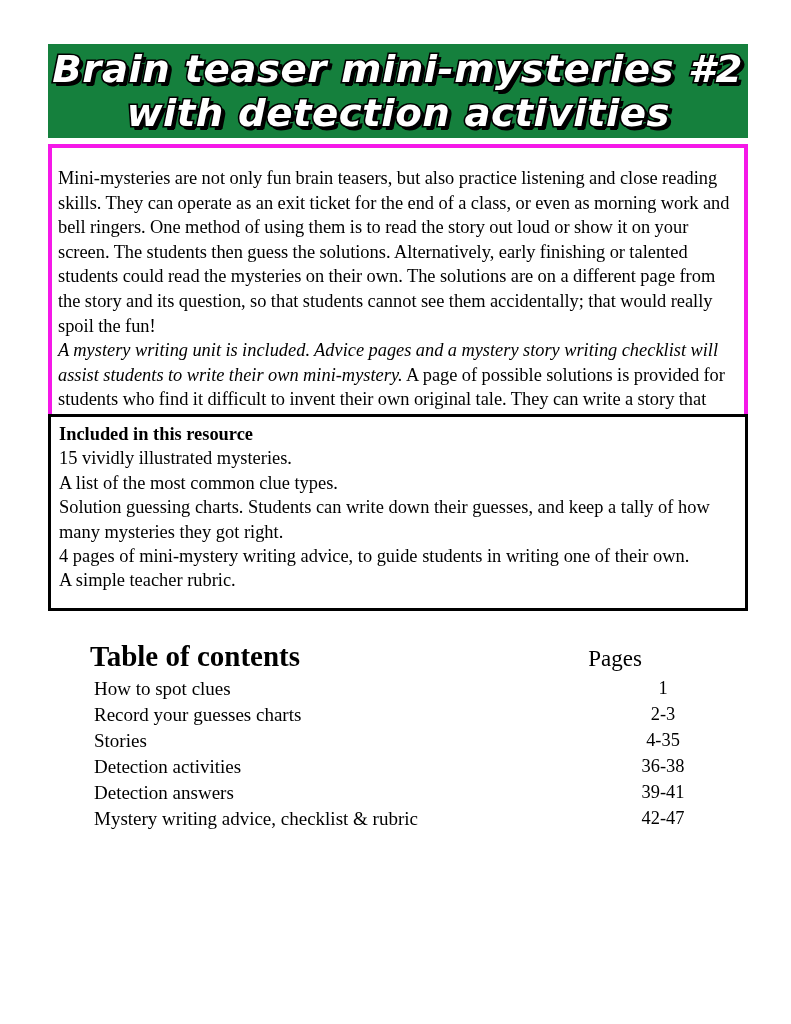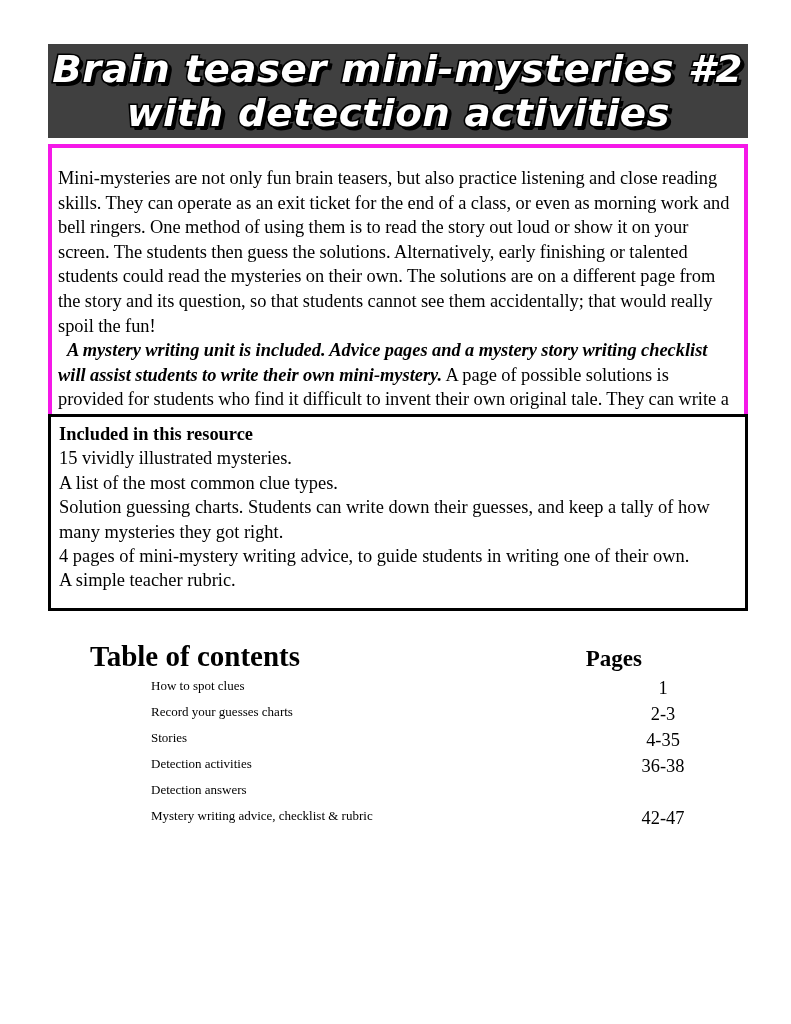--- a/index.html
+++ b/index.html
@@ -16,21 +16,21 @@
     overflow: hidden;
   }
 
   
   #title-banner {
     position: absolute;
     left: 48px;
     top: 44px;
     width: 700px;
     height: 94px;
-    background: #404040;
+    background: #15803d;
     display: flex;
     flex-direction: column;
     align-items: center;
     justify-content: center;
     overflow: hidden;
   }
   .title-line {
     font-family: "DejaVu Sans", sans-serif;
     font-weight: bold;
     font-style: italic;
@@ -64,23 +64,22 @@
   }
   .intro-para {
     font-family: "Liberation Serif", serif;
     font-size: 18.4px;
     line-height: 24.6px;
     margin: 0;
     text-align: left;
     word-spacing: -0.2px;
   }
   .emph {
-    font-weight: bold;
+    font-weight: normal;
     font-style: italic;
-    margin-left: 9px;
   }
 
   
   #included-box {
     position: absolute;
     left: 48px;
     top: 414px;
     width: 700px;
     height: 197px;
     border: 3px solid #000000;
@@ -115,32 +114,32 @@
     margin-bottom: 5px;
   }
   #toc-title {
     font-size: 29px;
     font-weight: bold;
     margin-left: 42px;
     flex: 0 0 auto;
   }
   #toc-pages-title {
     font-size: 23px;
-    font-weight: bold;
+    font-weight: normal;
     margin-left: auto;
     margin-right: 106px;
   }
   .toc-row {
     display: flex;
     align-items: baseline;
     height: 26px;
   }
   .toc-label {
-    font-size: 13px;
-    margin-left: 103px;
+    font-size: 19px;
+    margin-left: 46px;
     flex: 0 0 auto;
   }
   .toc-pages {
     font-size: 18.4px;
     position: absolute;
     left: 520px;
     width: 190px;
     text-align: center;
   }
   .toc-row { position: relative; }
@@ -184,18 +183,19 @@
   <div class="toc-row">
     <div class="toc-label">Stories</div>
     <div class="toc-pages">4-35</div>
   </div>
   <div class="toc-row">
     <div class="toc-label">Detection activities</div>
     <div class="toc-pages">36-38</div>
   </div>
   <div class="toc-row">
     <div class="toc-label">Detection answers</div>
+    <div class="toc-pages">39-41</div>
   </div>
   <div class="toc-row">
     <div class="toc-label">Mystery writing advice, checklist &amp; rubric</div>
     <div class="toc-pages">42-47</div>
   </div>
 </div>
 
 </body></html>

